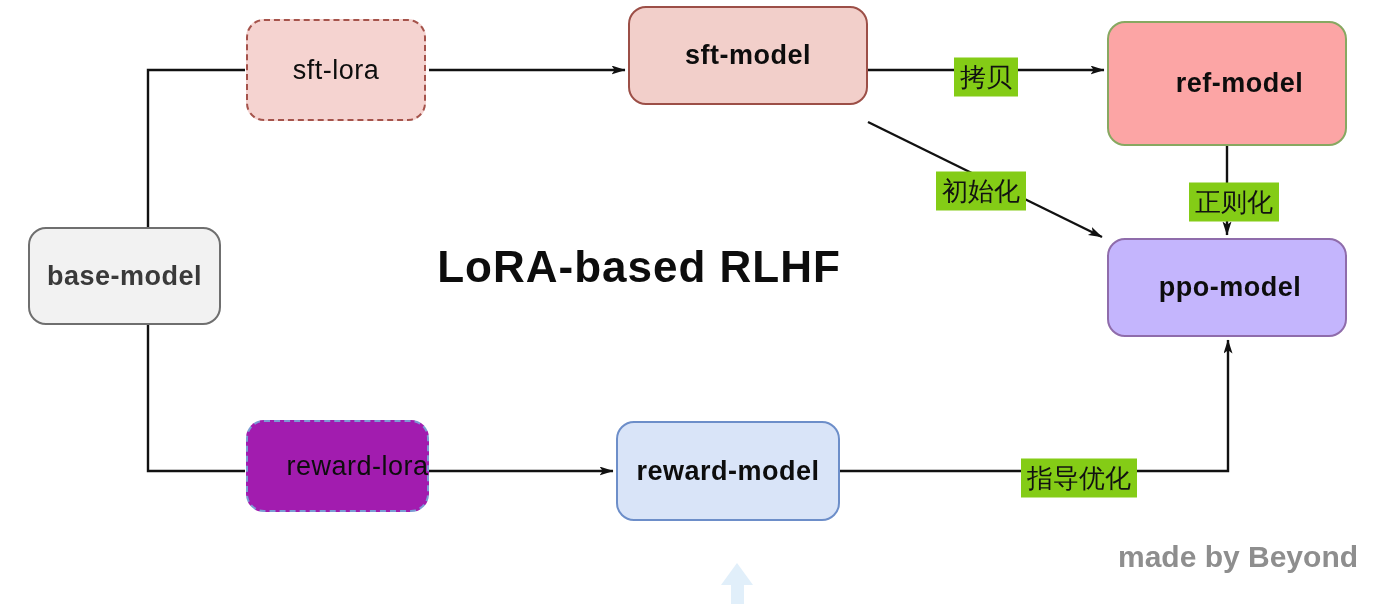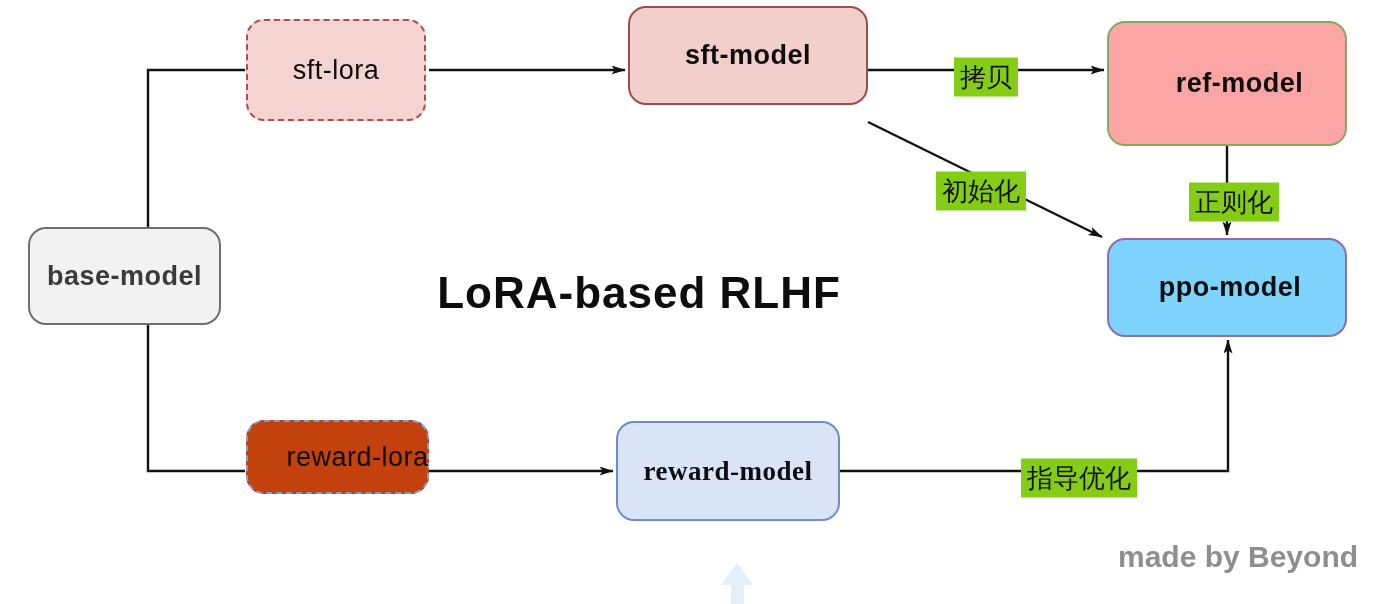--- a/index.html
+++ b/index.html
@@ -37,45 +37,45 @@
 
   .node-base    { left: 28px;   top: 227px; width: 193px; height: 98px;
                   background: #f2f2f2; border: 2.5px solid #6f6f6f; color: #3a3a3a; }
   .node-sftlora { left: 246px;  top: 19px;  width: 180px; height: 102px;
                   background: #f5d3d0; border: 2.5px dashed #a5534b; }
   .node-sftmodel{ left: 628px;  top: 6px;  width: 240px; height: 99px;
                   background: #f2cfca; border: 2.5px solid #9c4f47; }
   .node-refmodel{ left: 1107px; top: 21px;  width: 240px; height: 125px;
                   background: #fca5a5; border: 2.5px solid #87a861; padding-left: 25px; }
   .node-ppomodel{ left: 1107px; top: 238px; width: 240px; height: 99px;
-                  background: #7dd3fc; border: 2.5px solid #8f6cab; padding-left: 6px; }
-  .node-rwdlora { left: 246px;  top: 420px; width: 183px; height: 74px;
-                  background: #c2410c; border: 2.5px dashed #7b9bd3; padding-left: 40px; }
+                  background: #c4b5fd; border: 2.5px solid #8f6cab; padding-left: 6px; }
+  .node-rwdlora { left: 246px;  top: 420px; width: 183px; height: 92px;
+                  background: #a21caf; border: 2.5px dashed #7b9bd3; padding-left: 40px; }
   .node-rwdmodel{ left: 616px;  top: 421px; width: 224px; height: 100px;
-                  background: #d9e4f8; border: 2.5px solid #6d8ec9; font-family: Liberation Serif, serif; }
+                  background: #d9e4f8; border: 2.5px solid #6d8ec9; }
 
   .edge-label {
     position: absolute;
     transform: translate(-50%, -50%);
     background: #84cc16;
     padding: 2px 6px;
     font-size: 26px;
     color: #111111;
     font-family: "Liberation Serif", serif;
     white-space: nowrap;
     z-index: 3;
   }
   .label-copy       { left: 986px;  top: 77px;  }
   .label-initialize { left: 981px;  top: 191px; }
   .label-regularize { left: 1234px; top: 177px; margin-top: 25px; }
   .label-guide      { left: 1079px; top: 478px; text-align: right; }
 
   .diagram-title {
     position: absolute;
-    left: 639px; top: 293px;
+    left: 639px; top: 267px;
     transform: translate(-50%, -50%);
     font-size: 44px;
     font-weight: bold;
     color: #0d0d0d;
     letter-spacing: 1px;
     white-space: nowrap;
     z-index: 2;
   }
   .credit {
     position: absolute;

